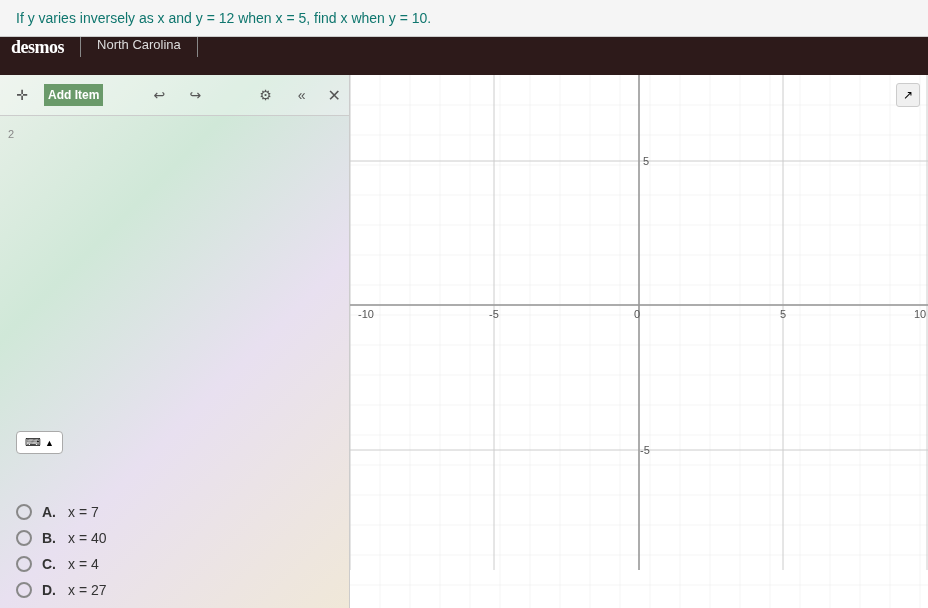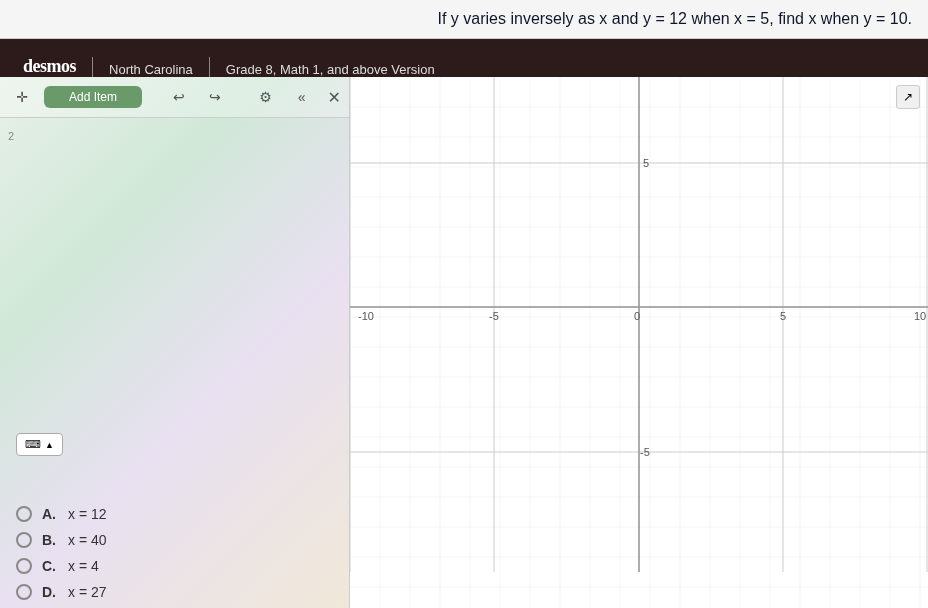--- a/index.html
+++ b/index.html
@@ -9,33 +9,32 @@
       background: #e8e8e8;
       font-family: Arial, sans-serif;
       overflow: hidden;
       position: relative;
     }
 
     .question-bar {
       width: 100%;
       background: #f5f5f5;
       padding: 10px 16px;
-      font-size: 16px;
-      color: #0f172a;
+      font-size: 14px;
+      color: #0f766e;
       border-bottom: 1px solid #ccc;
-      text-align: right;
     }
 
     .desmos-toolbar {
       width: 100%;
       background: #2d1a1a;
       height: 38px;
       display: flex;
-      align-items: flex-end;
-      padding: 0 23px;
+      align-items: flex-start;
+      padding: 0 11px;
       gap: 12px;
     }
 
     .desmos-logo {
       color: white;
       font-size: 18px;
       font-weight: bold;
       font-family: Georgia, serif;
       letter-spacing: -0.5px;
     }
@@ -43,21 +42,20 @@
     .toolbar-divider {
       width: 1px;
       height: 20px;
       background: #888;
       margin: 0 4px;
     }
 
     .toolbar-label {
       color: #ddd;
       font-size: 13px;
-      margin-top: 24px;
     }
 
     .main-area {
       display: flex;
       height: calc(608px - 35px - 38px);
       position: relative;
     }
 
     .left-panel {
       width: 350px;
@@ -86,24 +84,25 @@
       cursor: pointer;
       color: #555;
       font-size: 14px;
       border-radius: 3px;
     }
 
     .add-item-btn {
       background: #6a9a6a;
       color: white;
       border: none;
-      padding: 4px 25px;
+      padding: 4px 4px;
       font-size: 12px;
-      border-radius: 6px;
-      cursor: pointer;
+      border-radius: 0;
+      cursor: pointer;
+      font-weight: bold;
     }
 
     .left-panel-content {
       flex: 1;
       position: relative;
       padding: 4px 0;
     }
 
     .expression-row {
       display: flex;
@@ -200,21 +199,20 @@
 
 <div class="question-bar">
   <span>If y varies inversely as x and y = 12 when x = 5, find x when y = 10.</span>
 </div>
 
 <div class="desmos-toolbar">
   <span class="desmos-logo">desmos</span>
   <div class="toolbar-divider"></div>
   <span class="toolbar-label">North Carolina</span>
   <div class="toolbar-divider"></div>
-  <span class="toolbar-label">Grade 8, Math 1, and above Version</span>
 </div>
 
 <div class="main-area">
 
   <div class="left-panel">
 
     <div class="left-panel-top">
       <div class="icon-btn">
         <span>✛</span>
       </div>
@@ -248,21 +246,21 @@
       <button class="keyboard-btn">
         <span>⌨</span>
         <span style="font-size:9px;">▲</span>
       </button>
     </div>
 
     <div class="answer-options">
       <div class="option-row">
         <div class="option-radio"></div>
         <span style="font-weight:bold; margin-right:2px;">A.</span>
-        <span>x = 12</span>
+        <span>x = 7</span>
       </div>
       <div class="option-row">
         <div class="option-radio"></div>
         <span style="font-weight:bold; margin-right:2px;">B.</span>
         <span>x = 40</span>
       </div>
       <div class="option-row">
         <div class="option-radio"></div>
         <span style="font-weight:bold; margin-right:2px;">C.</span>
         <span>x = 4</span>

